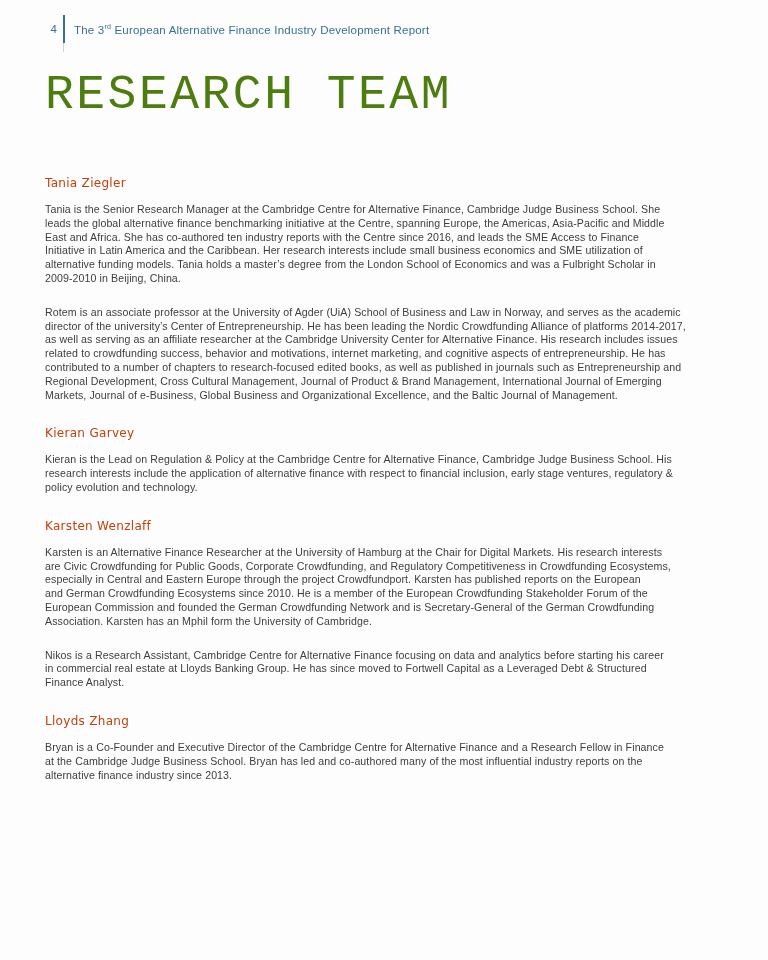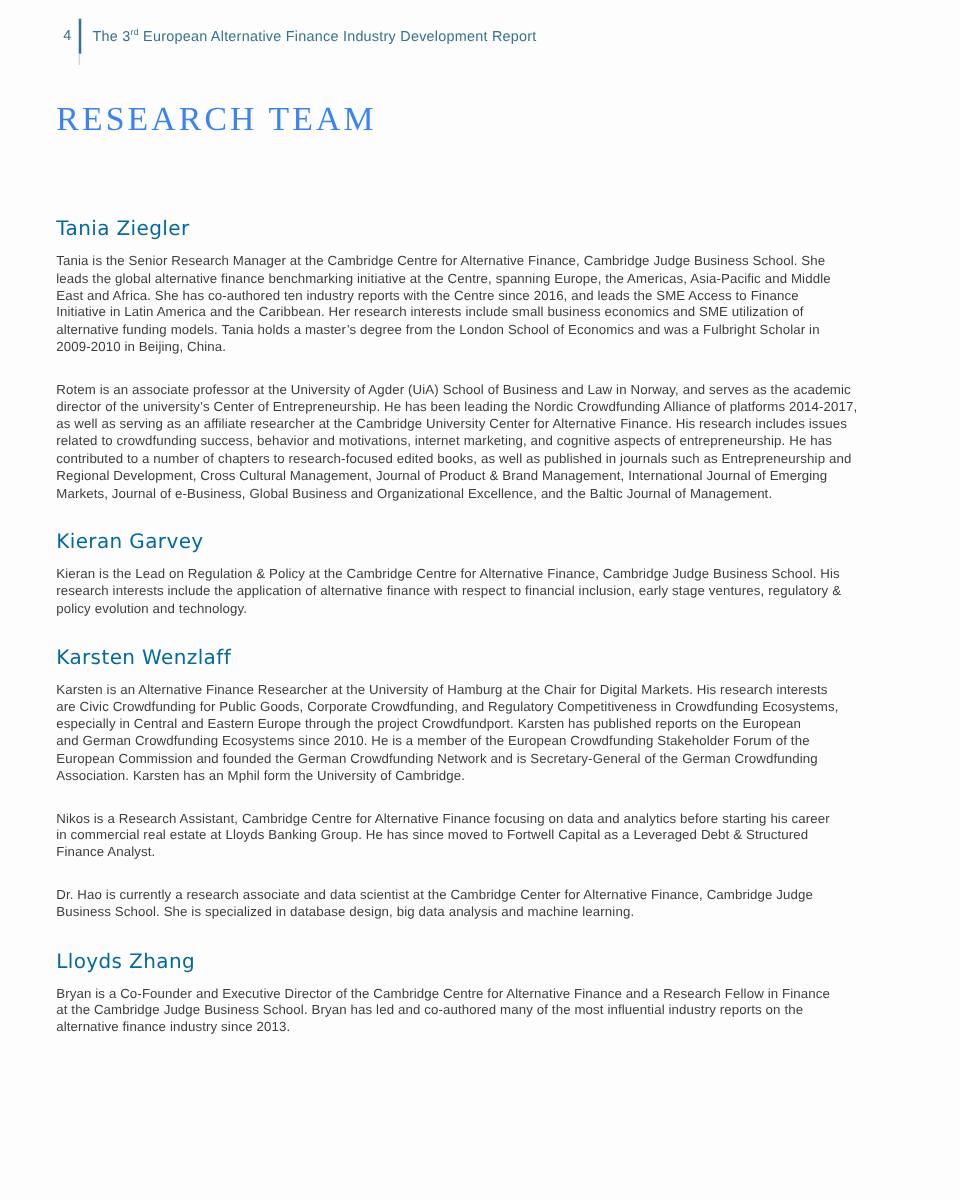--- a/index.html
+++ b/index.html
@@ -42,36 +42,36 @@
     top: 100%;
     left: 0;
     width: 1px;
     height: 9px;
     background: #d2d2d2;
   }
   .header-title { letter-spacing: 0.2px; }
   .header-title sup { font-size: 7px; }
   
   h1.page-title {
-    font-family: Liberation Serif, serif;
+    font-family: Liberation Mono, monospace;
     font-weight: 400;
-    color: #3b82f6;
-    font-size: 27px;
+    color: #4d7c0f;
+    font-size: 48px;
     letter-spacing: 2.5px;
     line-height: 45px;
     margin: 29px 0 0 0;
   }
   
   section.member { margin-top: 20px; }
   section.member.first { margin-top: 54px; }
   h2.member-name {
     font-family: "DejaVu Sans", sans-serif;
     font-weight: 400;
-    color: #0369a1;
-    font-size: 16px;
+    color: #c2410c;
+    font-size: 12px;
     letter-spacing: 0.3px;
     line-height: 22px;
     margin: 0 0 9px 0;
   }
   p.member-bio {
     margin: 0;
     max-width: 692px;
     color: #3d3d3d;
     font-size: 10.6px;
     line-height: 13.8px;
@@ -131,22 +131,20 @@
 Association. Karsten has an Mphil form the University of Cambridge.</p>
     </section>
 
     <section class="member">
       <p class="member-bio">Nikos is a Research Assistant, Cambridge Centre for Alternative Finance focusing on data and analytics before starting his career
 in commercial real estate at Lloyds Banking Group. He has since moved to Fortwell Capital as a Leveraged Debt &amp; Structured
 Finance Analyst.</p>
     </section>
 
     <section class="member">
-      <p class="member-bio">Dr. Hao is currently a research associate and data scientist at the Cambridge Center for Alternative Finance, Cambridge Judge
-Business School. She is specialized in database design, big data analysis and machine learning.</p>
     </section>
 
     <section class="member">
       <h2 class="member-name">Lloyds Zhang</h2>
       <p class="member-bio">Bryan is a Co-Founder and Executive Director of the Cambridge Centre for Alternative Finance and a Research Fellow in Finance
 at the Cambridge Judge Business School. Bryan has led and co-authored many of the most influential industry reports on the
 alternative finance industry since 2013.</p>
     </section>
 
   </main>

